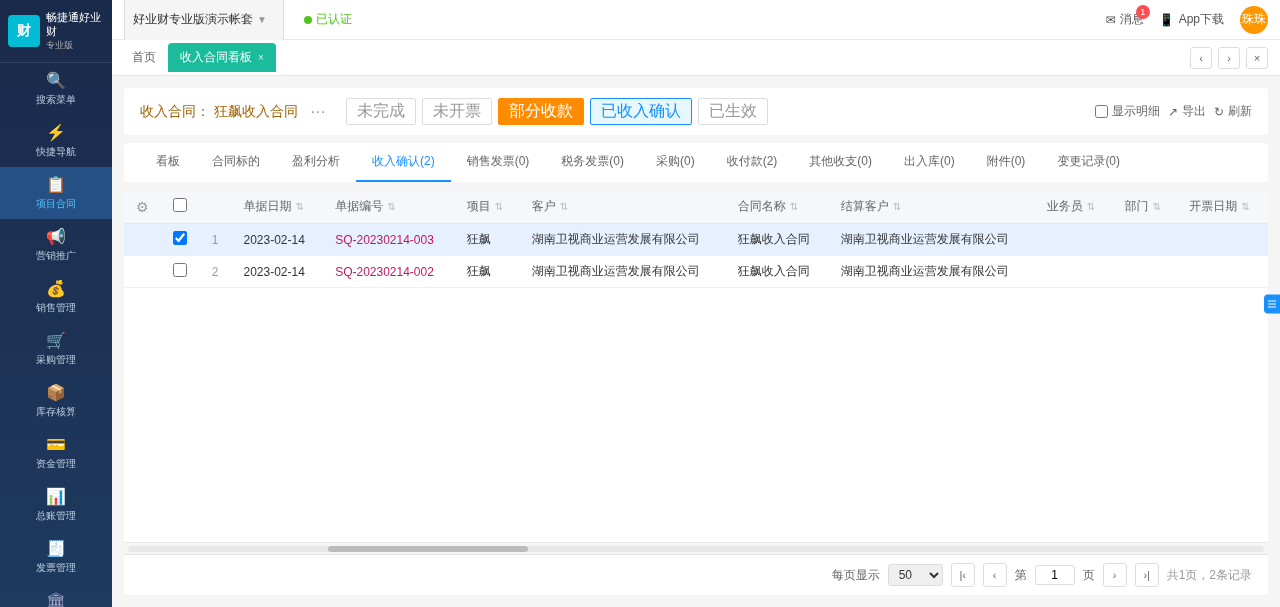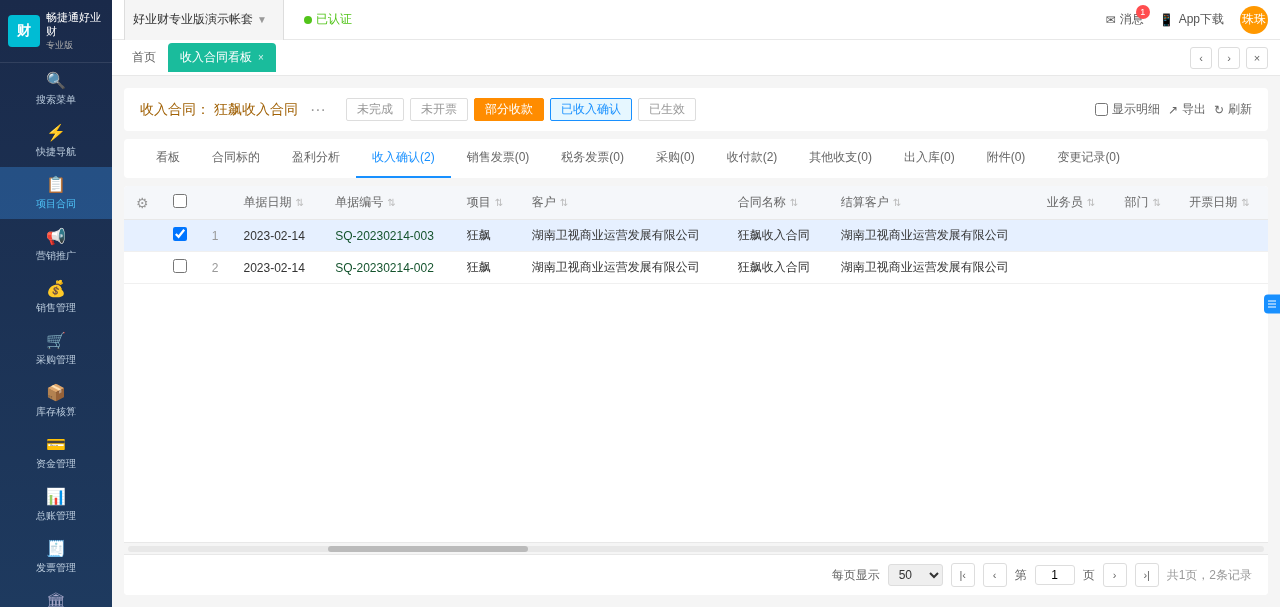--- a/index.html
+++ b/index.html
@@ -40,21 +40,21 @@
     .tabbar-ctrl-btn { width: 22px; height: 22px; border: 1px solid #ddd; background: white; border-radius: 3px; cursor: pointer; display: flex; align-items: center; justify-content: center; font-size: 11px; color: #666; }
 
     
     .content { flex: 1; overflow: auto; display: flex; flex-direction: column; background: #f5f5f5; padding: 12px; gap: 8px; }
 
     
     .contract-header { background: white; padding: 10px 16px; border-radius: 4px; display: flex; align-items: center; gap: 12px; flex-shrink: 0; }
     .contract-title { font-size: 14px; font-weight: 500; color: #a16207; }
     .contract-more { color: #999; cursor: pointer; font-size: 16px; }
     .contract-status-group { display: flex; gap: 6px; margin-left: 8px; }
-    .status-tag { padding: 2px 10px; border-radius: 2px; font-size: 12px; border: 1px solid; cursor: pointer; }
+    .status-tag { padding: 2px 10px; border-radius: 2px; font-size: 16px; border: 1px solid; cursor: pointer; }
     .status-tag.inactive { color: #999; border-color: #ddd; background: white; }
     .status-tag.active { color: #fff; border-color: #ff8c00; background: #ff8c00; }
     .status-tag.outline-active { color: #1890ff; border-color: #1890ff; background: #e6f7ff; }
     .contract-right { margin-left: auto; display: flex; gap: 8px; }
     .contract-right-btn { display: flex; align-items: center; gap: 4px; color: #666; font-size: 12px; cursor: pointer; }
 
     
     .subtabs { background: white; border-radius: 4px; padding: 0 16px; display: flex; align-items: center; border-bottom: none; flex-shrink: 0; }
     .subtab { padding: 10px 16px; font-size: 12px; color: #666; cursor: pointer; border-bottom: 2px solid transparent; white-space: nowrap; }
     .subtab.active { color: #1890ff; border-bottom: 2px solid #1890ff; }
@@ -63,21 +63,21 @@
     .table-container { background: white; border-radius: 4px; flex: 1; display: flex; flex-direction: column; overflow: hidden; }
     .table-wrapper { flex: 1; overflow: auto; }
     table { width: 100%; border-collapse: collapse; font-size: 12px; }
     thead tr { background: #f5f7fa; }
     thead th { padding: 8px 12px; text-align: left; color: #666; font-weight: 500; border-bottom: 1px solid #e8e8e8; white-space: nowrap; position: relative; }
     thead th .sort-icon { color: #bbb; font-size: 10px; margin-left: 4px; }
     tbody tr { border-bottom: 1px solid #f0f0f0; }
     tbody tr.selected { background: #e6f0ff; }
     tbody td { padding: 7px 12px; color: #333; }
     .row-num { color: #999; text-align: center; }
-    .link-cell { color: #14532d; cursor: pointer; text-decoration: none; }
+    .link-cell { color: #be185d; cursor: pointer; text-decoration: none; }
     .gear-col { width: 30px; text-align: center; }
     .checkbox-col { width: 30px; text-align: center; }
     .row-checkbox { width: 14px; height: 14px; cursor: pointer; }
     
     
     .settings-icon { color: #999; cursor: pointer; font-size: 14px; }
 
     
     .table-footer { padding: 6px 16px; background: #fffbe6; border-top: 1px solid #e8e8e8; display: flex; align-items: center; font-size: 12px; color: #666; flex-shrink: 0; }
     .footer-total-label { font-weight: 500; }

